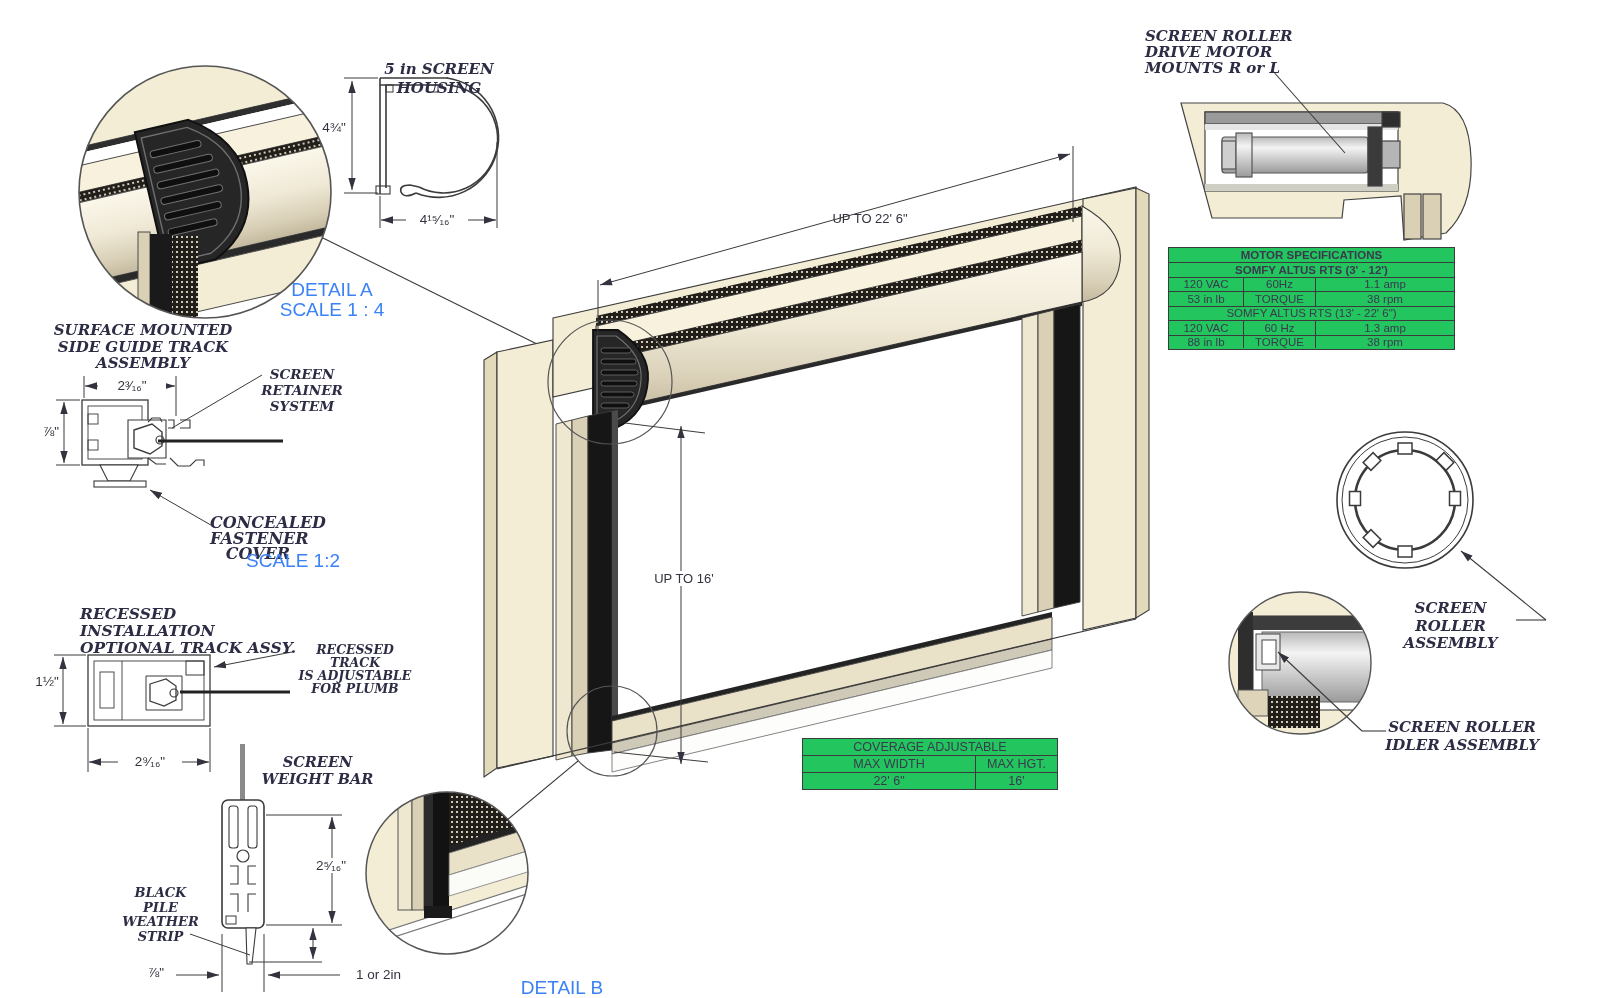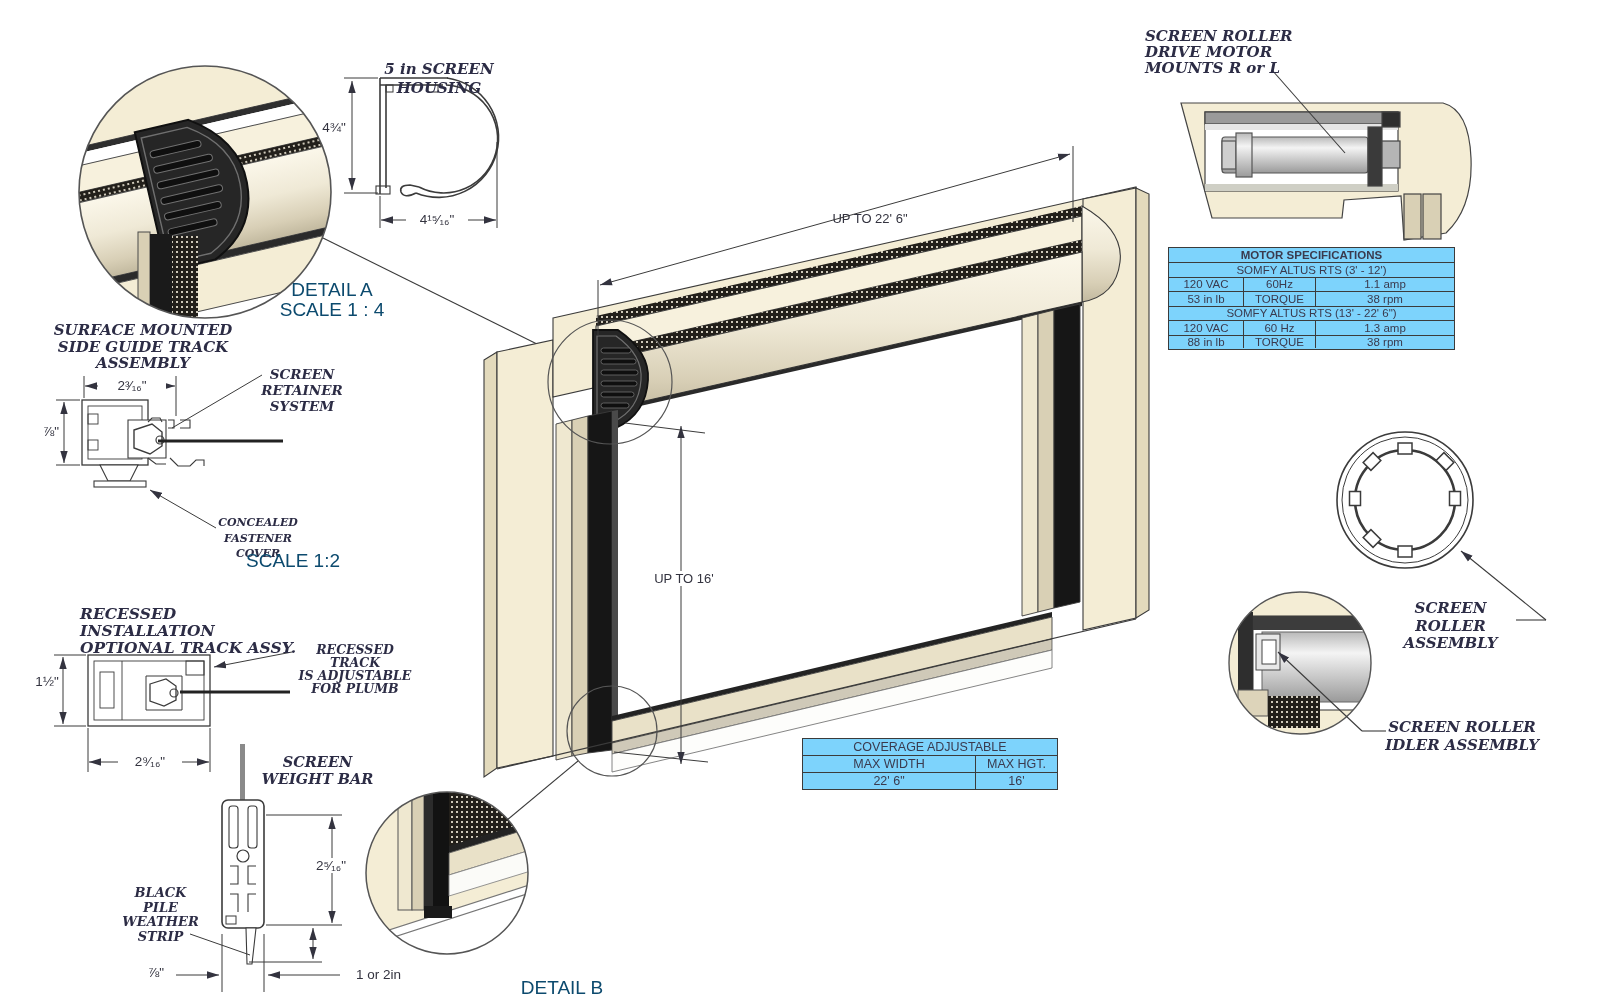--- a/index.html
+++ b/index.html
@@ -2,27 +2,27 @@
 <html><head>
 <meta charset="utf-8">
 <style>
   html,body{margin:0;padding:0;background:#ffffff;}
   #page{position:relative;width:1618px;height:998px;background:#ffffff;overflow:hidden;
         font-family:"Liberation Sans",sans-serif;}
   svg{position:absolute;left:0;top:0;}
   .pos{position:absolute;}
   .t-i{font-family:"DejaVu Serif",serif;font-style:italic;font-weight:bold;color:#2c2c45;text-align:center;}
   .t-i span{display:block;}
-  .t-s{color:#0c4a6e;text-align:center;}
+  .t-s{color:#3b82f6;text-align:center;}
   .t-s span{display:block;}
   .dim{font-size:13.5px;color:#33333f;text-align:center;white-space:nowrap;}
   .wbg{background:#ffffff;padding:0 2px;}
   .left{text-align:left;}
   
-  .dtable{position:absolute;border:1.6px solid #3b3b3b;background:#7dd3fc;color:#3a3a4e;
+  .dtable{position:absolute;border:1.6px solid #3b3b3b;background:#22c55e;color:#3a3a4e;
           font-size:11.5px;line-height:12px;}
   .dtable .trow{display:flex;border-top:1px solid #3b3b3b;align-items:stretch;}
   .dtable .trow:first-child{border-top:none;}
   .dtable .cell{display:flex;align-items:center;justify-content:center;text-align:center;
                 border-left:1px solid #3b3b3b;}
   .dtable .cell:first-child{border-left:none;}
   .dtable .full{flex:1;}
   .ttl{font-weight:bold;}
 </style>
 </head>
@@ -325,21 +325,21 @@
       <span>SIDE GUIDE TRACK</span>
       <span>ASSEMBLY</span>
   </div>
   <div class="pos dim wbg" style="left:98px;top:378px;width:64px;">2³⁄₁₆"</div>
   <div class="pos dim" style="left:38px;top:424px;width:26px;">⅞"</div>
   <div class="pos t-i" style="left:258px;top:366px;width:88px;font-size:13.5px;line-height:16px;">
     <span>SCREEN</span>
       <span>RETAINER</span>
       <span>SYSTEM</span>
   </div>
-  <div class="pos t-i" style="left:210px;top:515px;width:96px;font-size:11px;line-height:15.5px;">
+  <div class="pos t-i" style="left:210px;top:515px;width:96px;font-size:16px;line-height:15.5px;">
     <span>CONCEALED</span>
       <span>FASTENER</span>
       <span>COVER</span>
   </div>
   <div class="pos t-s" style="left:238px;top:550px;width:110px;font-size:19px;">
       <span>SCALE  1:2</span>
     </div>
 
   <div class="pos t-i" style="left:290px;top:643px;width:130px;font-size:12.5px;line-height:13px;">
     <span>RECESSED TRACK</span>
@@ -386,21 +386,21 @@
   </div>
   <div class="pos t-i" style="left:1382px;top:719px;width:160px;font-size:15px;line-height:17.5px;">
     <span>SCREEN ROLLER</span>
       <span>IDLER ASSEMBLY</span>
   </div>
 
   <div class="dtable" style="left:1168px;top:247px;width:285px;">
     <div class="trow" style="height:14px;">
         <div class="cell full ttl">MOTOR SPECIFICATIONS</div>
       </div>
-    <div class="trow" style="height:13.5px;">
+    <div class="trow" style="height:13.5px;font-weight:bold;">
         <div class="cell full">SOMFY ALTUS RTS  (3' - 12')</div>
       </div>
     <div class="trow" style="height:13.5px;">
       <div class="cell" style="width:74px;">120 VAC</div>
       <div class="cell" style="width:71px;">60Hz</div>
       <div class="cell full">1.1 amp</div>
     </div>
     <div class="trow" style="height:13.5px;">
       <div class="cell" style="width:74px;">53 in lb</div>
       <div class="cell" style="width:71px;">TORQUE</div>

